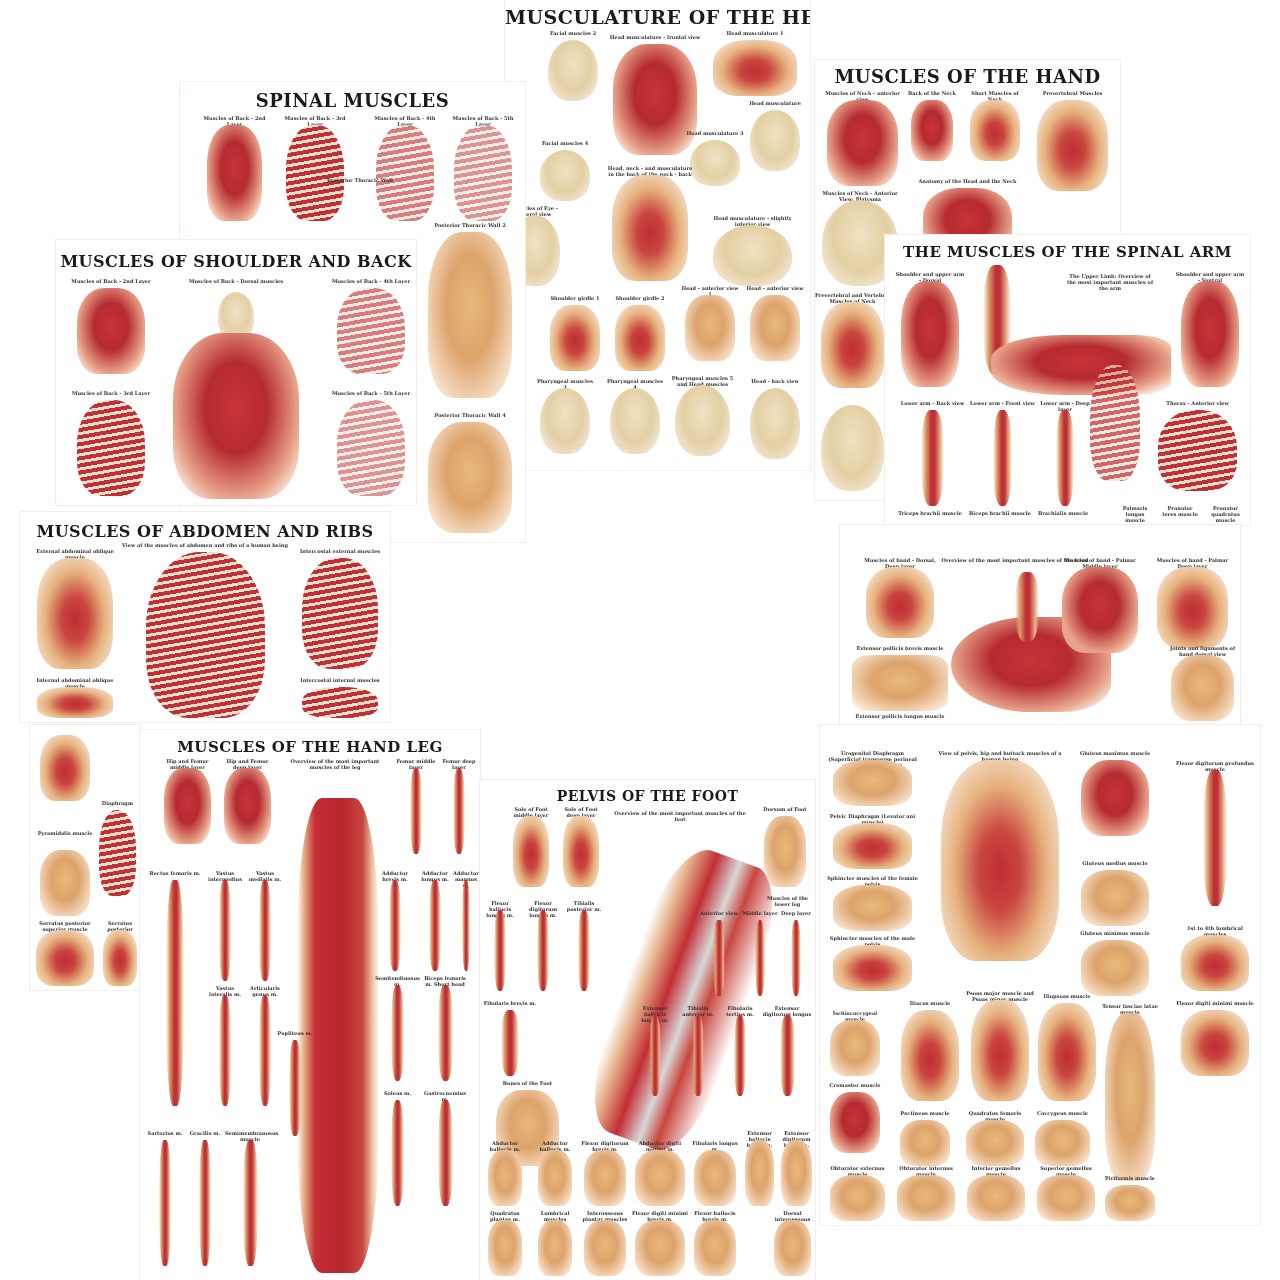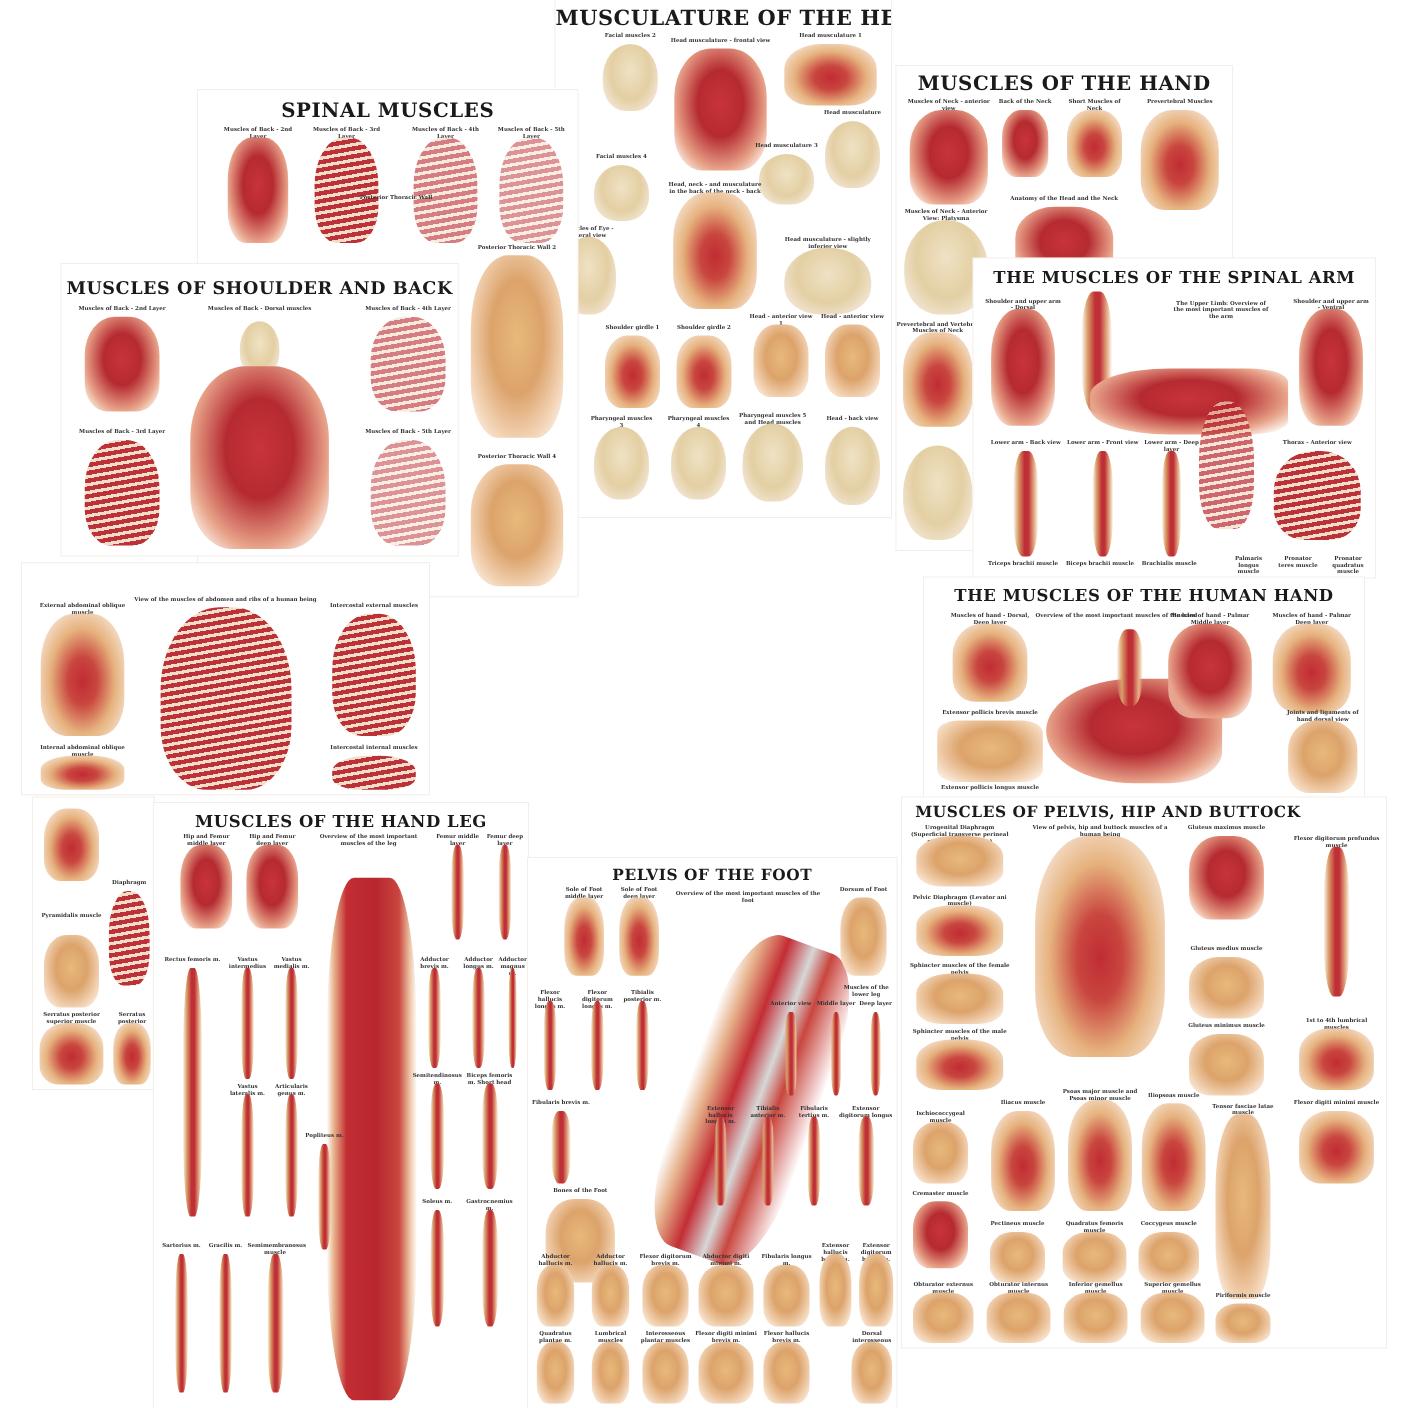--- a/index.html
+++ b/index.html
@@ -218,20 +218,21 @@
     </div>
   <div class="panel-label" style="position:absolute;left:10px;width:70px;top:275px;">Triceps brachii muscle</div>
   <div class="panel-label" style="position:absolute;left:80px;width:70px;top:275px;">Biceps brachii muscle</div>
   <div class="panel-label" style="position:absolute;left:148px;width:60px;top:275px;">Brachialis muscle</div>
   <div class="panel-label" style="position:absolute;left:230px;width:40px;top:270px;">Palmaris longus muscle</div>
   <div class="panel-label" style="position:absolute;left:275px;width:40px;top:270px;">Pronator teres muscle</div>
   <div class="panel-label" style="position:absolute;left:318px;width:45px;top:270px;">Pronator quadratus muscle</div>
 </div>
 
 <div class="poster" style="left:20px;top:512px;width:370px;height:210px;">
+  <div class="poster-title" style="top:10px;font-size:16px;">MUSCLES OF ABDOMEN AND RIBS</div>
   <div class="panel" style="left:10px;top:36px;width:90px;height:125px;">
       <div class="panel-label">External abdominal oblique muscle</div>
       <div class="fig mixed"></div>
     </div>
   <div class="panel" style="left:100px;top:30px;width:170px;height:180px;">
       <div class="panel-label">View of the muscles of abdomen and ribs of a human being</div>
       <div class="fig ribs" style="left:15%;right:15%;"></div>
     </div>
   <div class="panel" style="left:275px;top:36px;width:90px;height:125px;">
       <div class="panel-label">Intercostal external muscles</div>
@@ -263,21 +264,20 @@
       <div class="panel-label">Serratus posterior superior muscle</div>
       <div class="fig mixed"></div>
     </div>
   <div class="panel" style="left:70px;top:195px;width:40px;height:70px;">
       <div class="panel-label">Serratus posterior</div>
       <div class="fig mixed"></div>
     </div>
 </div>
 
 <div class="poster" style="left:840px;top:525px;width:400px;height:200px;">
-  <div class="poster-title" style="top:7px;font-size:15px;">THE MUSCLES OF THE HUMAN HAND</div>
   <div class="panel" style="left:20px;top:32px;width:80px;height:85px;">
       <div class="panel-label">Muscles of hand - Dorsal, Deep layer</div>
       <div class="fig mixed"></div>
     </div>
   <div class="panel" style="left:95px;top:32px;width:160px;height:165px;">
       <div class="panel-label">Overview of the most important muscles of the hand</div>
     <div class="fig" style="left:10%;right:-10%;top:60px;bottom:10px;border-radius:50% 30% 30% 50%;"></div>
     <div class="fig limb" style="left:50%;right:35%;top:15px;bottom:80px;"></div>
     </div>
   <div class="panel" style="left:215px;top:32px;width:90px;height:100px;">
@@ -504,21 +504,20 @@
       <div class="panel-label">Flexor hallucis brevis m.</div>
       <div class="fig bone"></div>
     </div>
   <div class="panel" style="left:290px;top:430px;width:45px;height:70px;">
       <div class="panel-label">Dorsal interosseous muscles</div>
       <div class="fig bone"></div>
     </div>
 </div>
 
 <div class="poster" style="left:820px;top:725px;width:440px;height:500px;">
-  <div class="poster-title" style="top:6px;font-size:14px;text-align:left;left:12px;">MUSCLES OF PELVIS, HIP AND BUTTOCK</div>
   <div class="panel" style="left:5px;top:25px;width:95px;height:60px;">
       <div class="panel-label">Urogenital Diaphragm (Superficial transverse perineal muscle &amp; profundus)</div>
       <div class="fig bone"></div>
     </div>
   <div class="panel" style="left:110px;top:25px;width:140px;height:215px;">
       <div class="panel-label">View of pelvis, hip and buttock muscles of a human being</div>
       <div class="fig mixed"></div>
     </div>
   <div class="panel" style="left:255px;top:25px;width:80px;height:90px;">
       <div class="panel-label">Gluteus maximus muscle</div>

